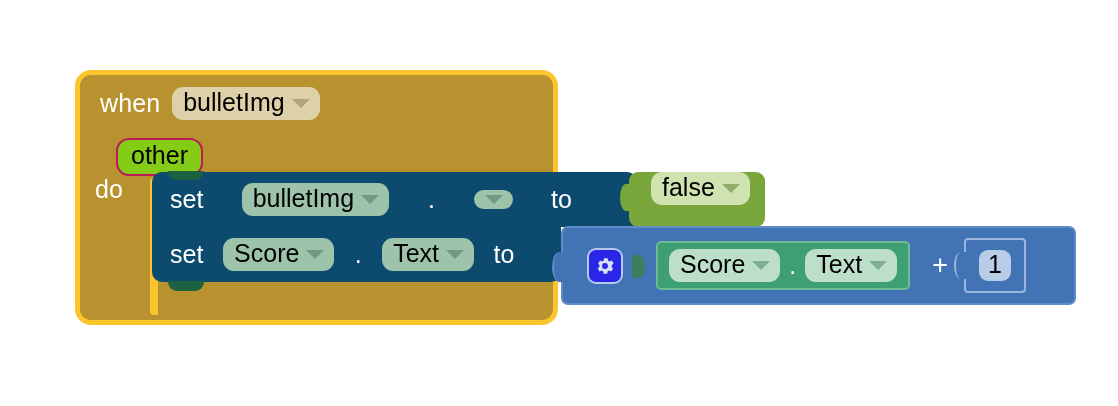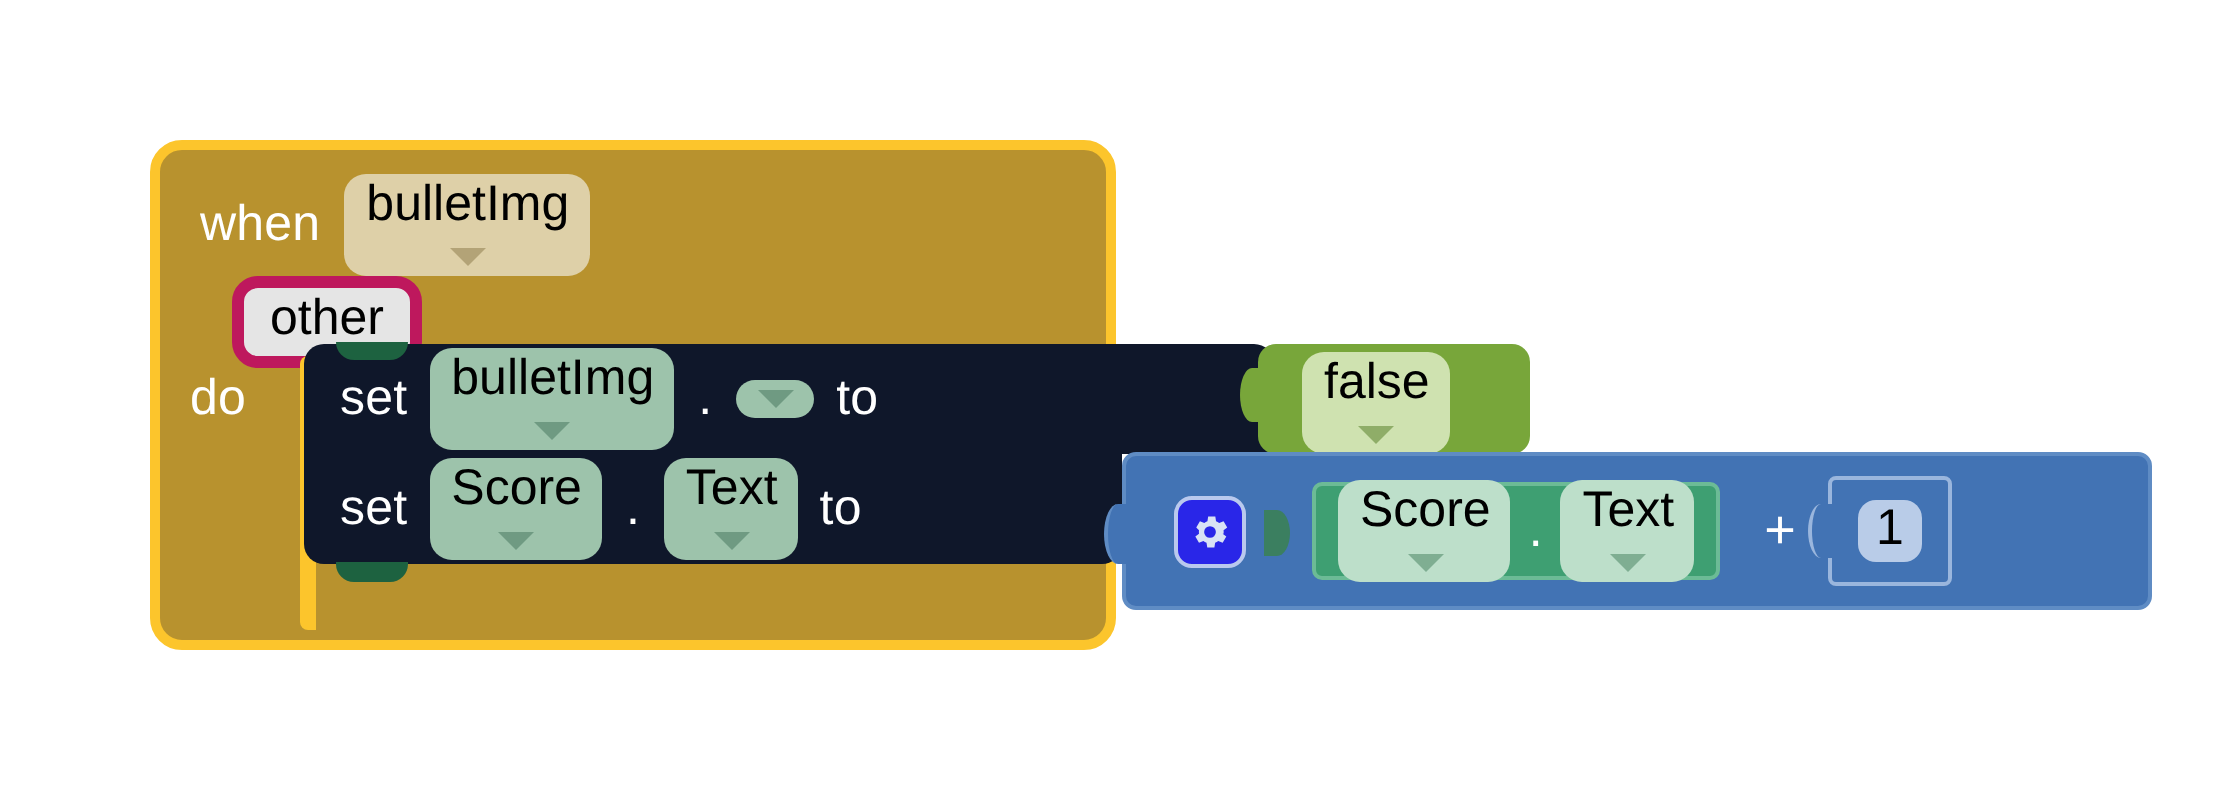--- a/index.html
+++ b/index.html
@@ -28,21 +28,20 @@
 
   
   .pill {
     display: inline-flex;
     align-items: center;
     gap: 7px;
     border-radius: 11px;
     padding: 3px 10px 5px 11px;
     white-space: nowrap;
     line-height: 1;
-    flex-direction: column;
   }
   .pill .ptxt { font-size: 25px; color: #000; line-height: 1; }
   .caret {
     width: 0; height: 0;
     border-left: 9px solid transparent;
     border-right: 9px solid transparent;
     margin-top: 2px;
   }
 
   
@@ -60,55 +59,56 @@
     position: absolute;
     left: 20px; top: 12px;
     display: flex; align-items: center; gap: 12px;
   }
   .pill-gold { background: #ded0a8; }
   .pill-gold .caret { border-top: 9px solid #b3a377; }
 
   #event-param {
     position: absolute;
     left: 36px; top: 63px;
-    background: #e5e5e5;
-    border: 6px solid #be185d;
+    background: #84cc16;
+    border: 2px solid #be185d;
     border-radius: 13px;
     padding: 3px 13px 6px 13px;
   }
   #event-param .ptxt { font-size: 25px; color: #000; line-height: 1; }
 
   #do-label {
     position: absolute;
-    left: 15px; top: 112px;
+    left: 15px; top: 102px;
   }
 
   
   #stack-wall {
     position: absolute;
     left: 70px; top: 103px;
     width: 8px; height: 137px;
     background: #fcc52c;
     border-radius: 4px 0 0 4px;
   }
 
   
   #stack {
     position: absolute;
     left: 124px; top: 172px;
   }
 
   .setblock {
     position: relative;
-    background: #0f172a;
+    background: #0c4a6e;
     height: 55px;
     display: flex;
     align-items: center;
     gap: 11px;
     padding: 0 14px 0 18px;
+    justify-content: space-between;
   }
   .pill-green { background: #9dc3ab; }
   .pill-green .caret { border-top: 9px solid #6f9a82; }
   .dotsep { font-size: 25px; color: #ffffff; line-height: 1; margin: 0 1px; }
 
   #set-visible-row {
     width: 485px;
     border-radius: 10px 10px 0 0;
   }
   #set-score-row {
@@ -154,21 +154,21 @@
     border-radius: 0 50% 50% 0 / 0 50% 50% 0;
   }
 
   
   #false-block {
     position: absolute;
     left: 601px; top: 172px;
     width: 136px; height: 55px;
     background: #78a63a;
     border-radius: 9px;
-    display: flex; align-items: flex-end;
+    display: flex; align-items: flex-start;
     padding-left: 22px;
   }
   #false-tab {
     position: absolute;
     left: -9px; top: 12px;
     width: 12px; height: 27px;
     background: #78a63a;
     border-radius: 50% 0 0 50% / 50% 0 0 50%;
   }
   .pill-logic { background: #cfe2b0; }

